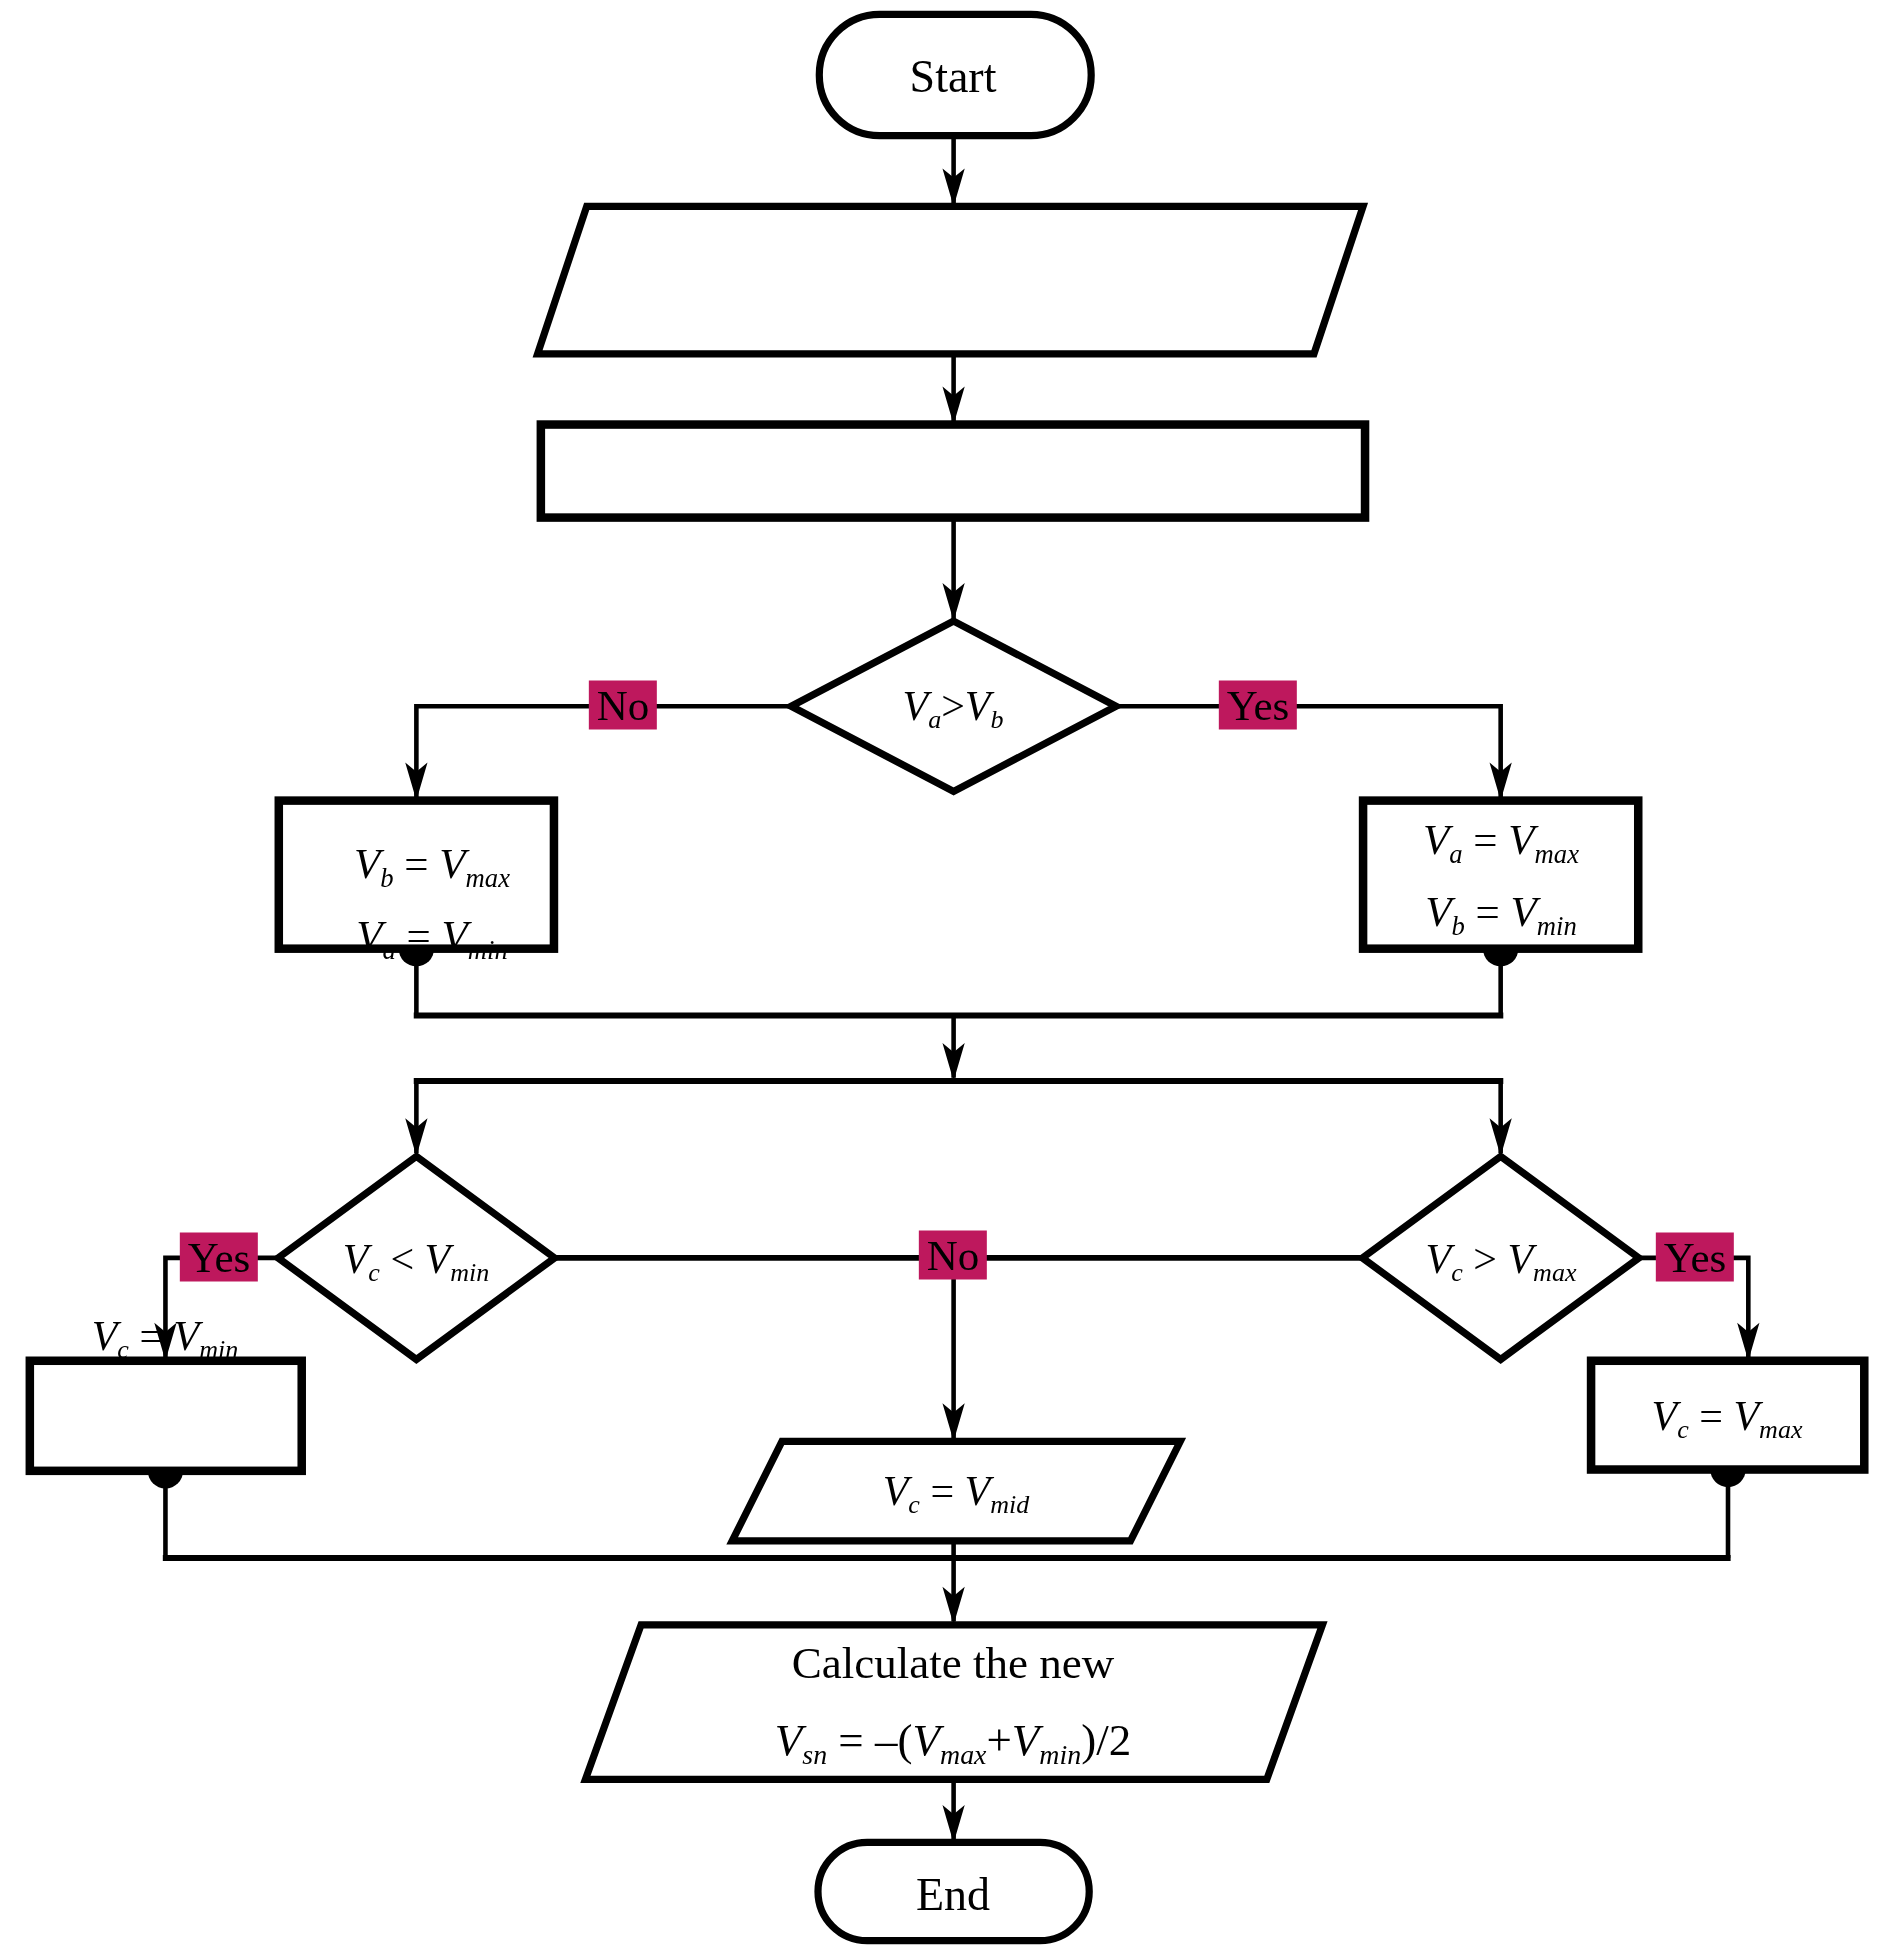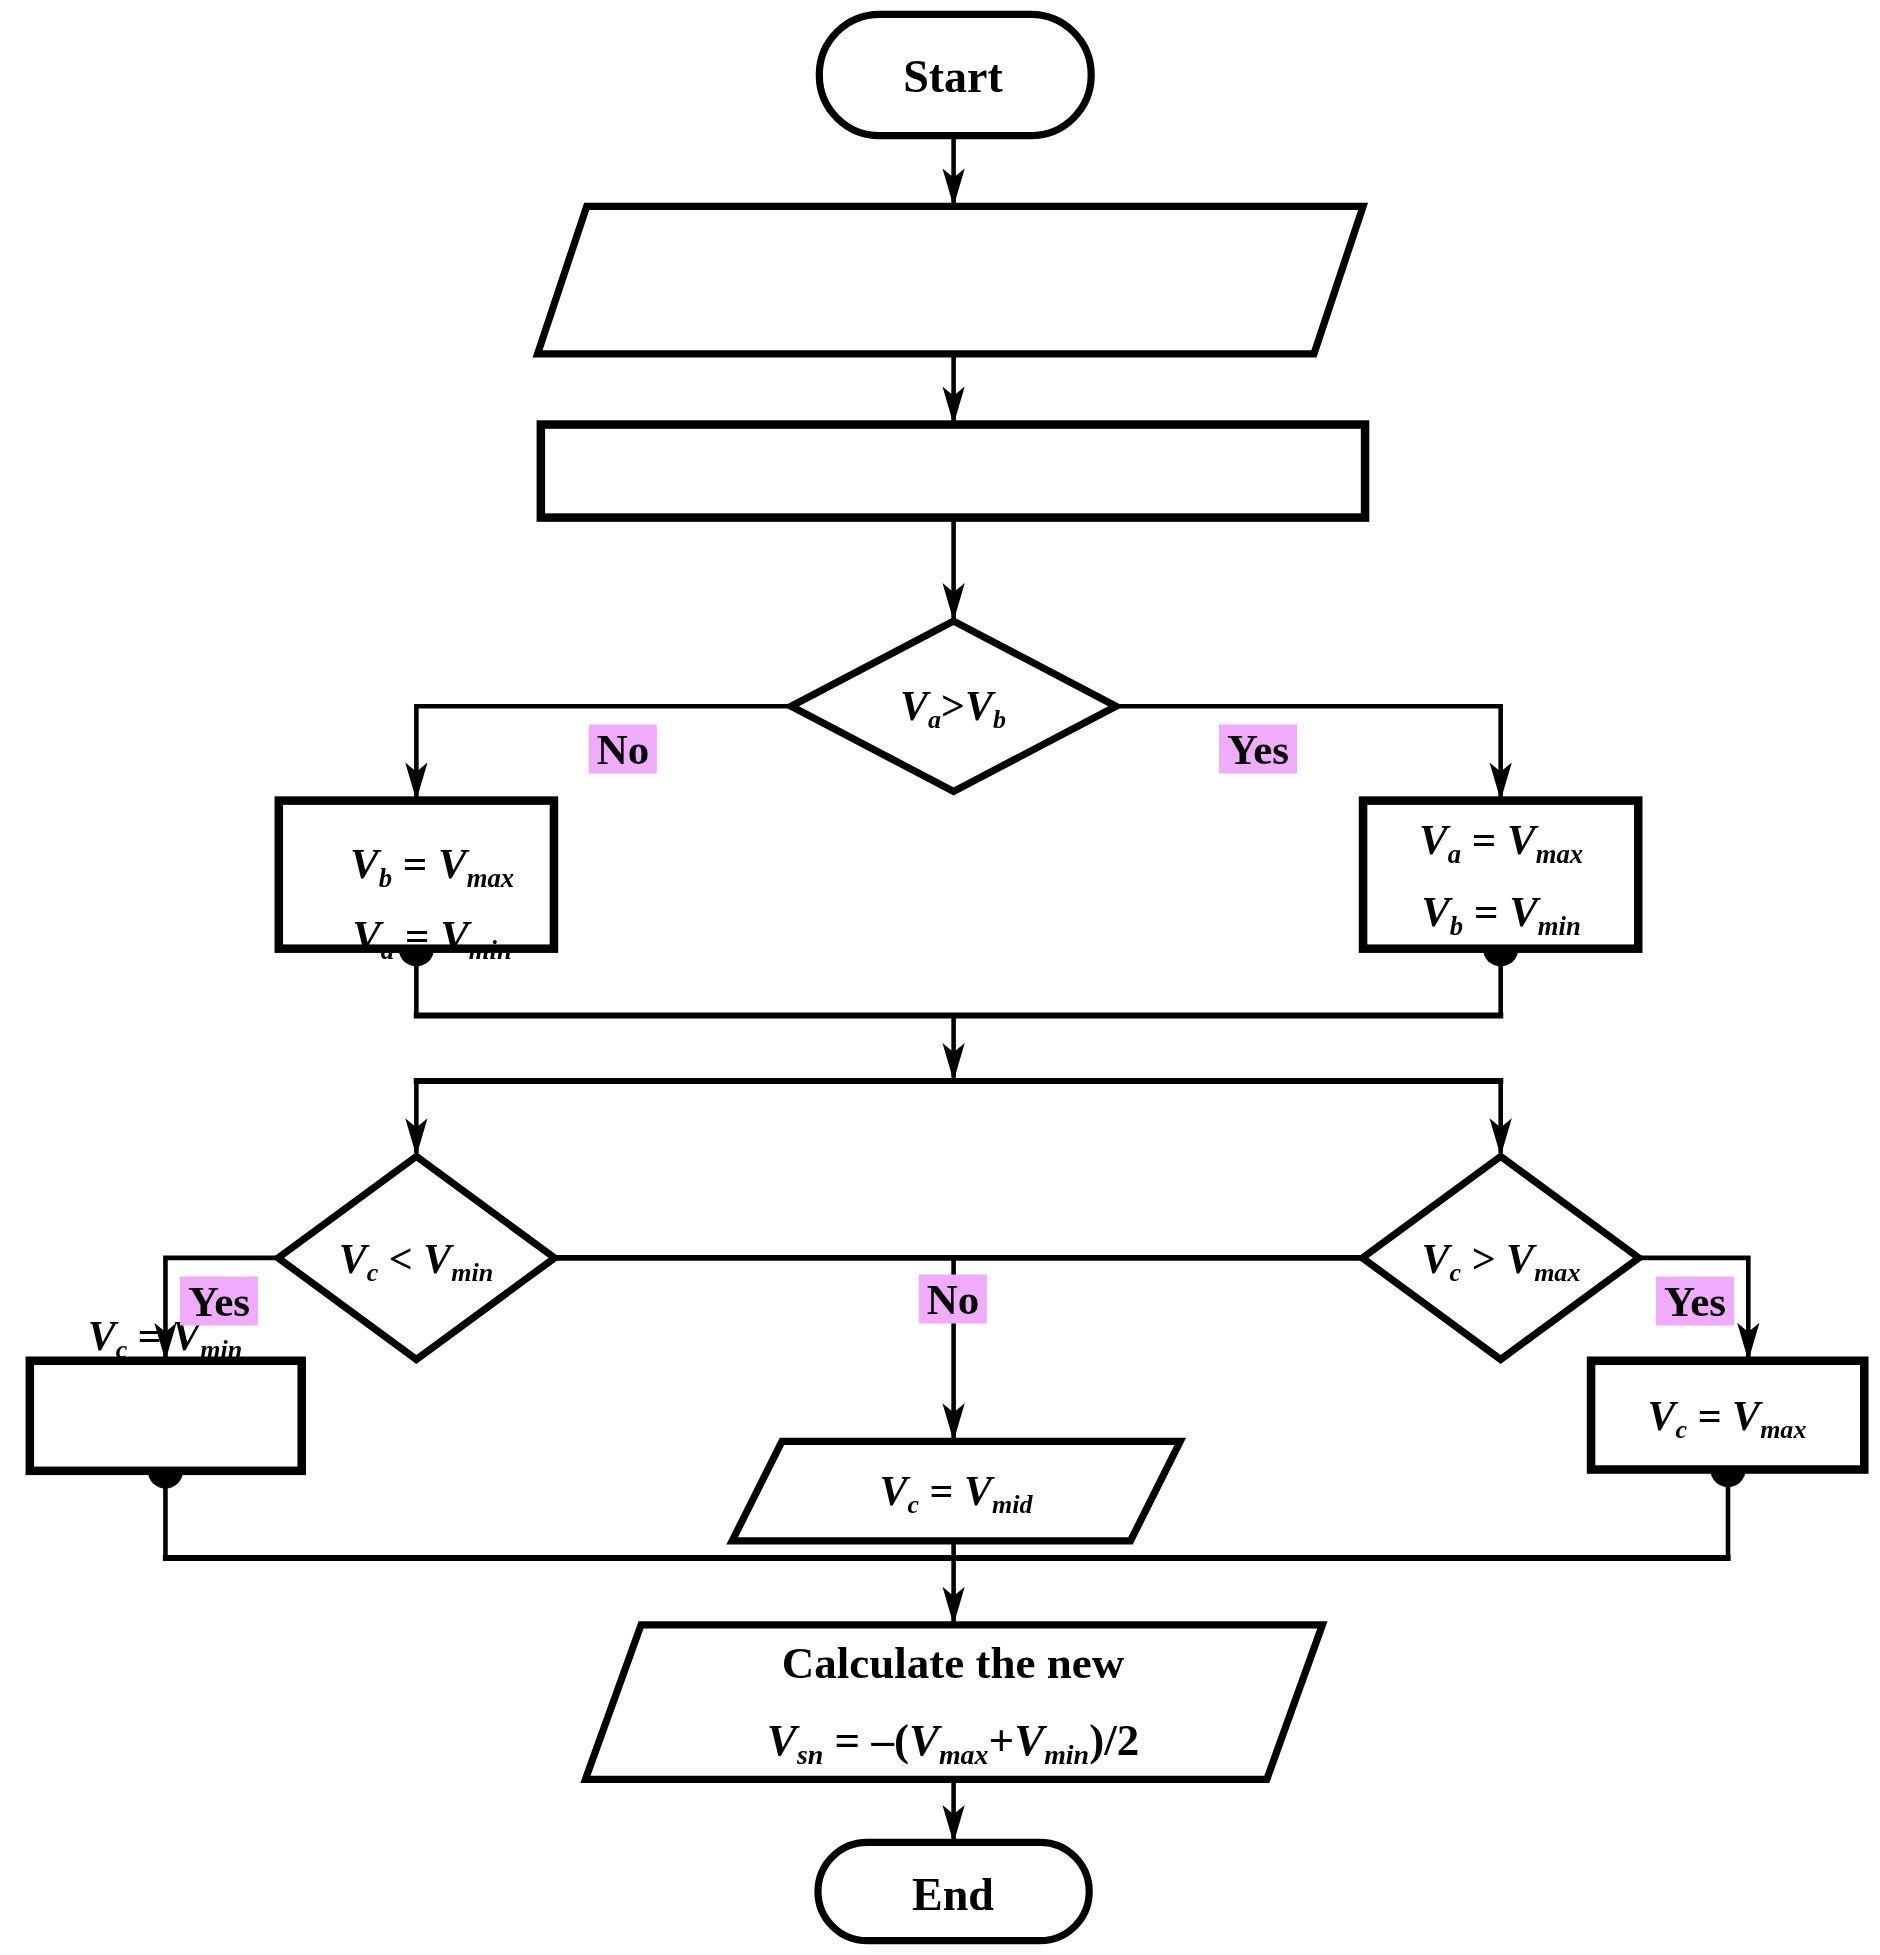--- a/index.html
+++ b/index.html
@@ -7,21 +7,20 @@
     padding: 0;
     background: #ffffff;
   }
   #stage {
     position: relative;
     width: 1803px;
     height: 1955px;
     background: #ffffff;
     font-family: "Liberation Serif", serif;
     color: #000000;
-    font-weight: bold;
   }
   #wires {
     position: absolute;
     left: 0;
     top: 0;
   }
   .lbl {
     position: absolute;
     transform: translate(-50%, -50%);
     white-space: nowrap;
@@ -36,24 +35,23 @@
     line-height: 0;
   }
   .lbl-term { font-size: 46px; }
   .lbl-io   { font-size: 46px; line-height: 63px; }
   .lbl-proc { font-size: 46px; }
   .lbl-box  { font-size: 43px; line-height: 72px; }
   .lbl-dec  { font-size: 42px; }
   .lbl-calc { font-size: 45px; line-height: 77px; }
   .edge-lbl {
     font-size: 43px;
-    background: #f0abfc;
+    background: #be185d;
     padding: 0 7.9px;
     z-index: 3;
-    margin-top: 44px;
   }
 </style>
 </head>
 <body>
 
 <div id="stage">
 
   <svg id="wires" width="1881" height="1955" viewBox="0 0 2870 2984" fill="none" stroke="#000000" stroke-width="7">
 
     <g>

